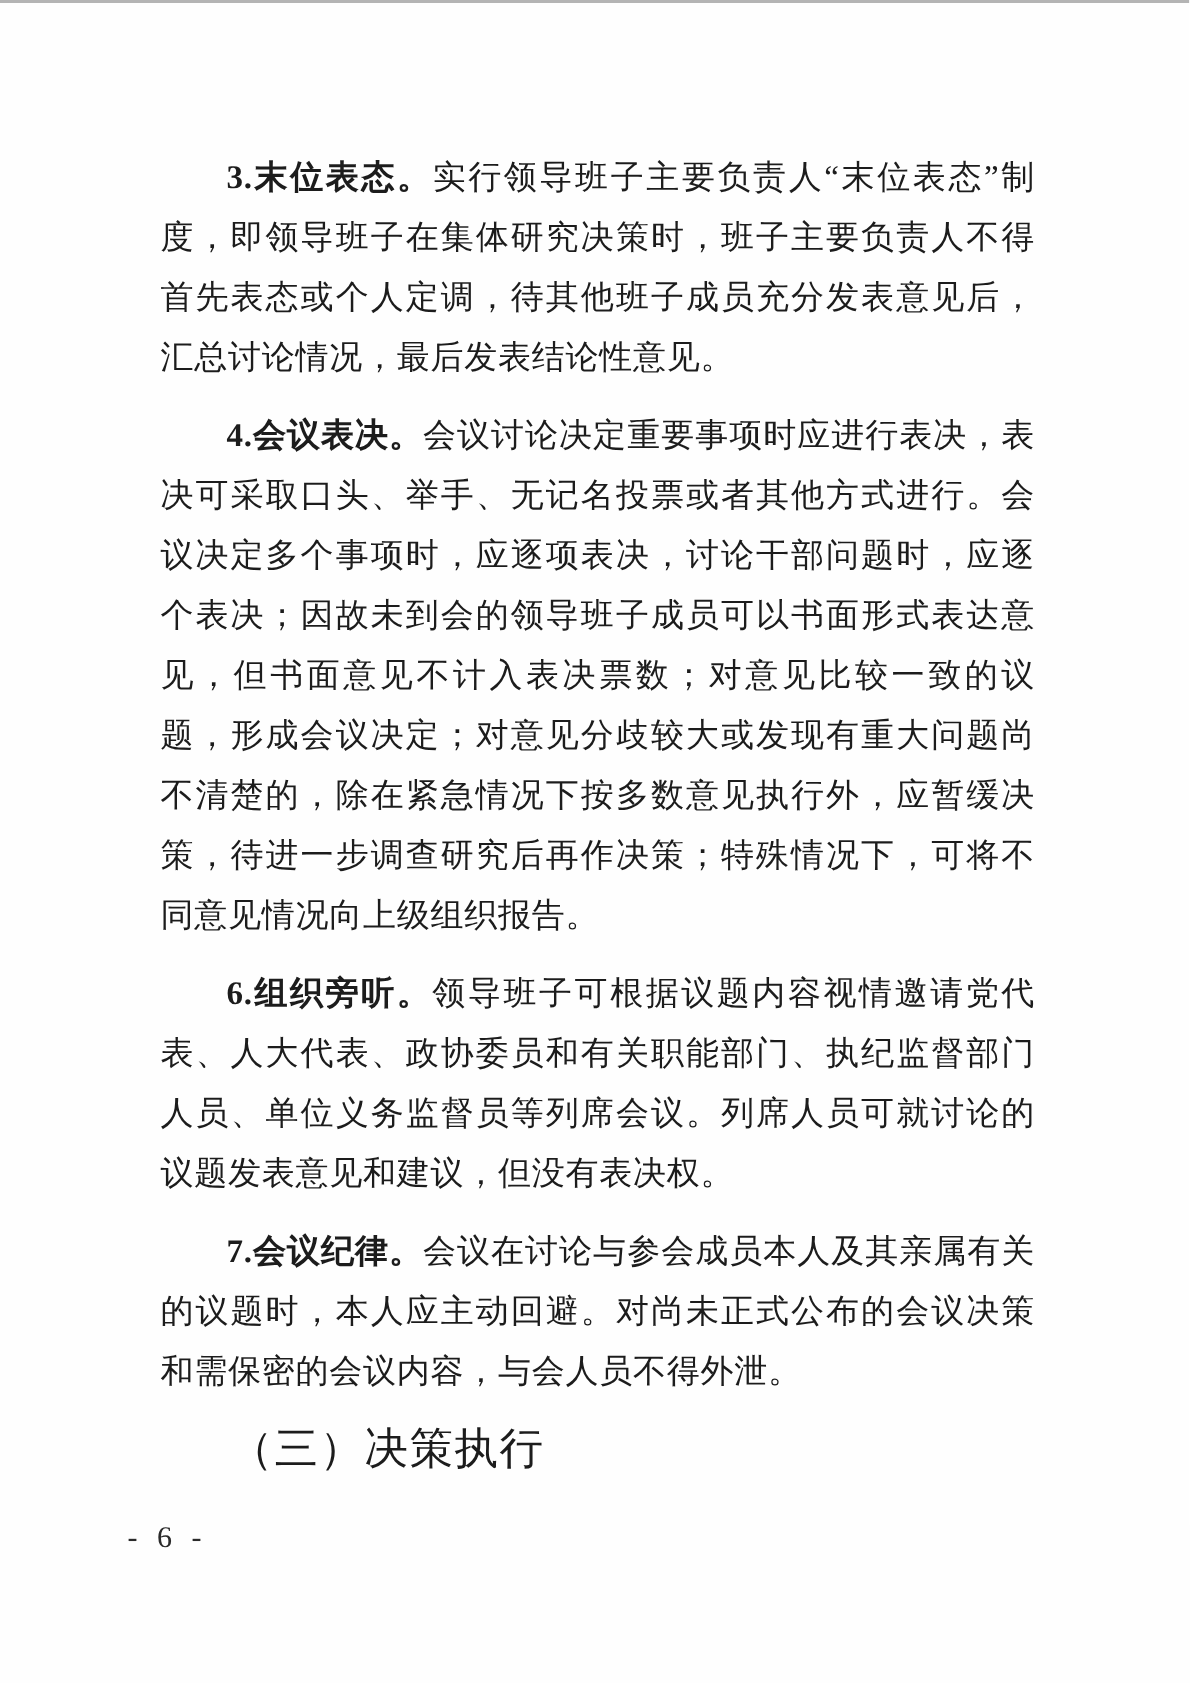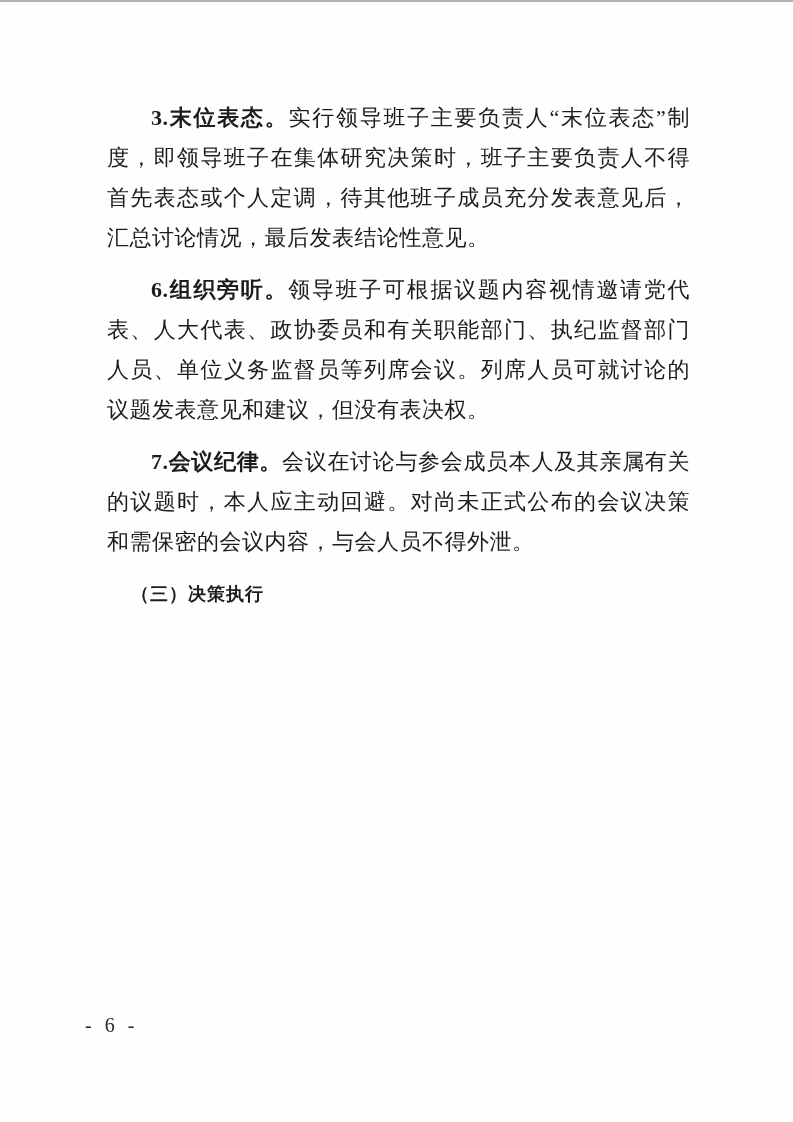--- a/index.html
+++ b/index.html
@@ -38,23 +38,23 @@
     text-align: justify;
     text-indent: 2em;
     letter-spacing: 0.5px;
   }
   p.para .lead {
     font-weight: 700;
   }
   p.section-heading {
     margin: 0;
     padding: 0;
-    font-size: 18px;
+    font-size: 29px;
     line-height: 40px;
-    font-weight: 700;
+    font-weight: 400;
     text-indent: 2em;
     letter-spacing: 1px;
   }
   .page-number {
     position: absolute;
     left: 85px;
     top: 1014px;
     font-size: 20px;
     letter-spacing: 4px;
     color: #2a2a2a;
@@ -64,20 +64,21 @@
 </head>
 <body>
 
 <div class="page">
   <div class="scan-line-top"></div>
 
   <div class="content">
 
     <p class="para"><span class="lead">3.末位表态。</span><span>实行领导班子主要负责人“末位表态”制度，即领导班子在集体研究决策时，班子主要负责人不得首先表态或个人定调，待其他班子成员充分发表意见后，汇总讨论情况，最后发表结论性意见。</span></p>
 
+    <p class="para"><span class="lead">4.会议表决。</span><span>会议讨论决定重要事项时应进行表决，表决可采取口头、举手、无记名投票或者其他方式进行。会议决定多个事项时，应逐项表决，讨论干部问题时，应逐个表决；因故未到会的领导班子成员可以书面形式表达意见，但书面意见不计入表决票数；对意见比较一致的议题，形成会议决定；对意见分歧较大或发现有重大问题尚不清楚的，除在紧急情况下按多数意见执行外，应暂缓决策，待进一步调查研究后再作决策；特殊情况下，可将不同意见情况向上级组织报告。</span></p>
 
 
     <p class="para"><span class="lead">6.组织旁听。</span><span>领导班子可根据议题内容视情邀请党代表、人大代表、政协委员和有关职能部门、执纪监督部门人员、单位义务监督员等列席会议。列席人员可就讨论的议题发表意见和建议，但没有表决权。</span></p>
 
     <p class="para"><span class="lead">7.会议纪律。</span><span>会议在讨论与参会成员本人及其亲属有关的议题时，本人应主动回避。对尚未正式公布的会议决策和需保密的会议内容，与会人员不得外泄。</span></p>
 
     <p class="section-heading">（三）决策执行</p>
 
   </div>
 

